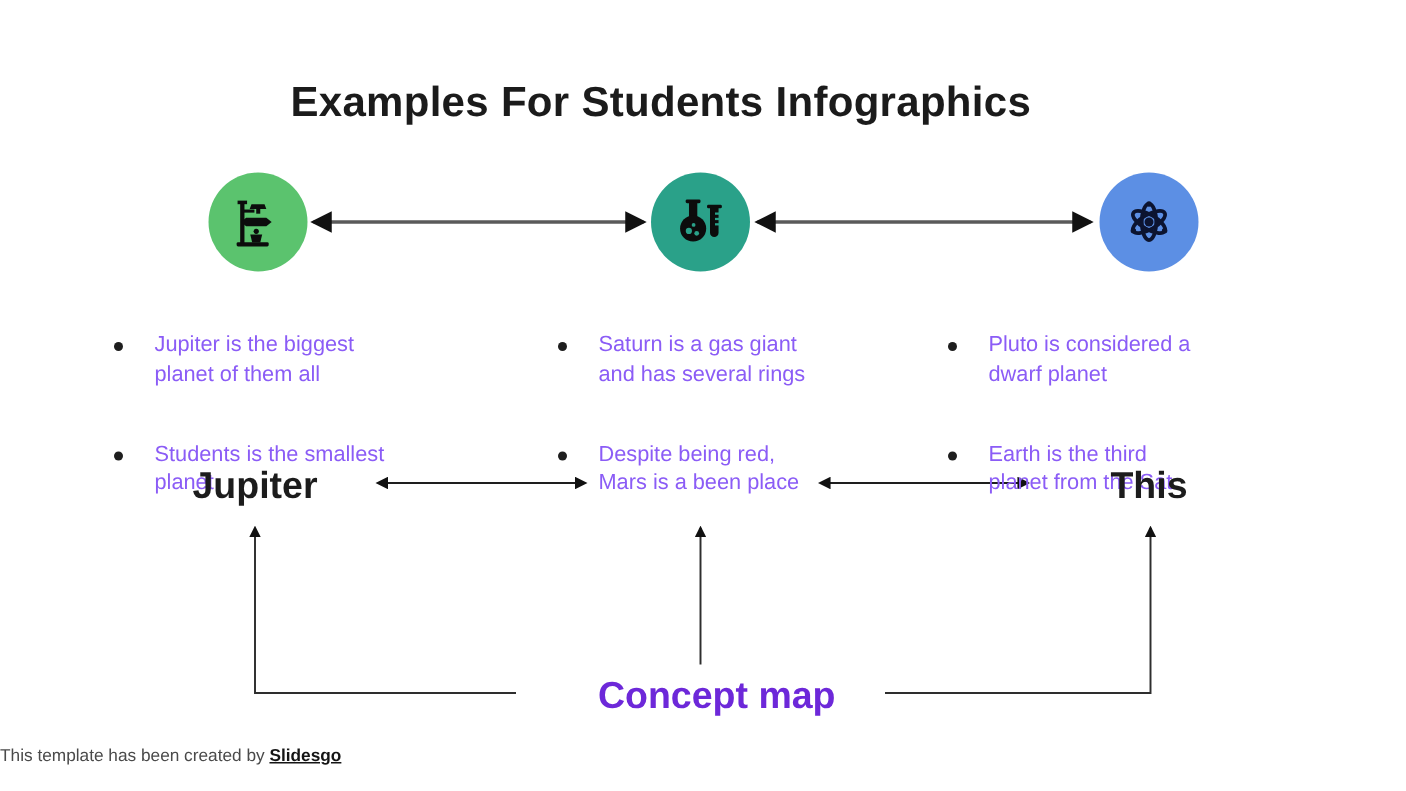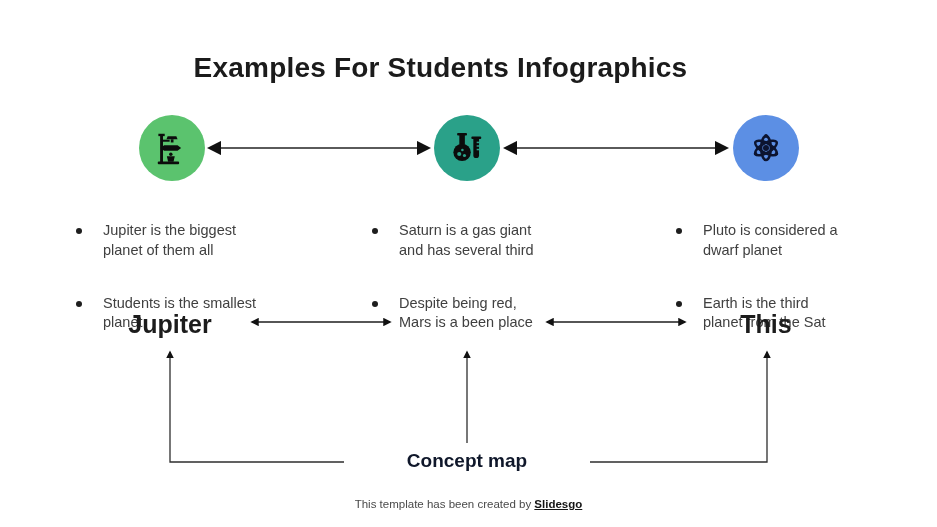--- a/index.html
+++ b/index.html
@@ -13,37 +13,37 @@
     font-size:28px;font-weight:800;color:#1b1b1b;letter-spacing:0.2px;margin:0;
   }
   .overlay{position:absolute;top:0;left:0;pointer-events:none;}
   .node-circle{
     position:absolute;width:66px;height:66px;border-radius:50%;
     display:flex;align-items:center;justify-content:center;
   }
   .node-circle svg{display:block;}
   .bullets{
     position:absolute;list-style:none;margin:0;padding:0;
-    font-size:14.5px;line-height:1.34;color:#404040;white-space:pre-line;
+    font-size:14.5px;line-height:1.34;color:#8b5cf6;white-space:pre-line;
   }
   .bullets li{position:relative;padding-left:35px;margin-bottom:14px;}
   .bullets li::before{
     content:"";position:absolute;left:8px;top:7px;width:6px;height:6px;
     border-radius:50%;background:#1e1e1e;
   }
   .planet-label{
     position:absolute;width:140px;text-align:center;top:310px;
     font-size:25px;font-weight:700;color:#1c1c1c;
   }
   .concept-label{
-    position:absolute;top:450px;left:377px;width:180px;text-align:center;
-    font-size:19px;font-weight:700;color:#0f172a;
+    position:absolute;top:450px;left:377px;width:180px;text-align:right;
+    font-size:25px;font-weight:700;color:#6d28d9;
   }
   .footer{
-    position:absolute;top:498px;left:0;width:937px;text-align:center;
+    position:absolute;top:498px;left:0;width:937px;
     font-size:11.5px;color:#4a4a4a;
   }
   .footer .brand{font-weight:700;color:#151515;text-decoration:underline;cursor:pointer;}
 </style>
 </head>
 <body>
 
 <div class="slide">
 
   <h1 class="title">Examples For Students Infographics</h1>
@@ -125,25 +125,25 @@
   </div>
 
   <ul class="bullets" style="left:68px;top:202px;width:240px;">
     <li>Jupiter is the biggest
 planet of them all</li>
     <li>Students is the smallest
 planet</li>
   </ul>
   <ul class="bullets" style="left:364px;top:202px;width:240px;">
     <li>Saturn is a gas giant
-and has several third</li>
+and has several rings</li>
     <li>Despite being red,
 Mars is a been place</li>
   </ul>
-  <ul class="bullets" style="left:668px;top:202px;width:240px;">
+  <ul class="bullets" style="left:624px;top:202px;width:240px;">
     <li>Pluto is considered a
 dwarf planet</li>
     <li>Earth is the third
 planet from the Sat</li>
   </ul>
 
   <div class="planet-label" style="left:100px;">Jupiter</div>
   <div class="planet-label" style="left:696px;">This</div>
 
   <div class="concept-label">Concept map</div>

